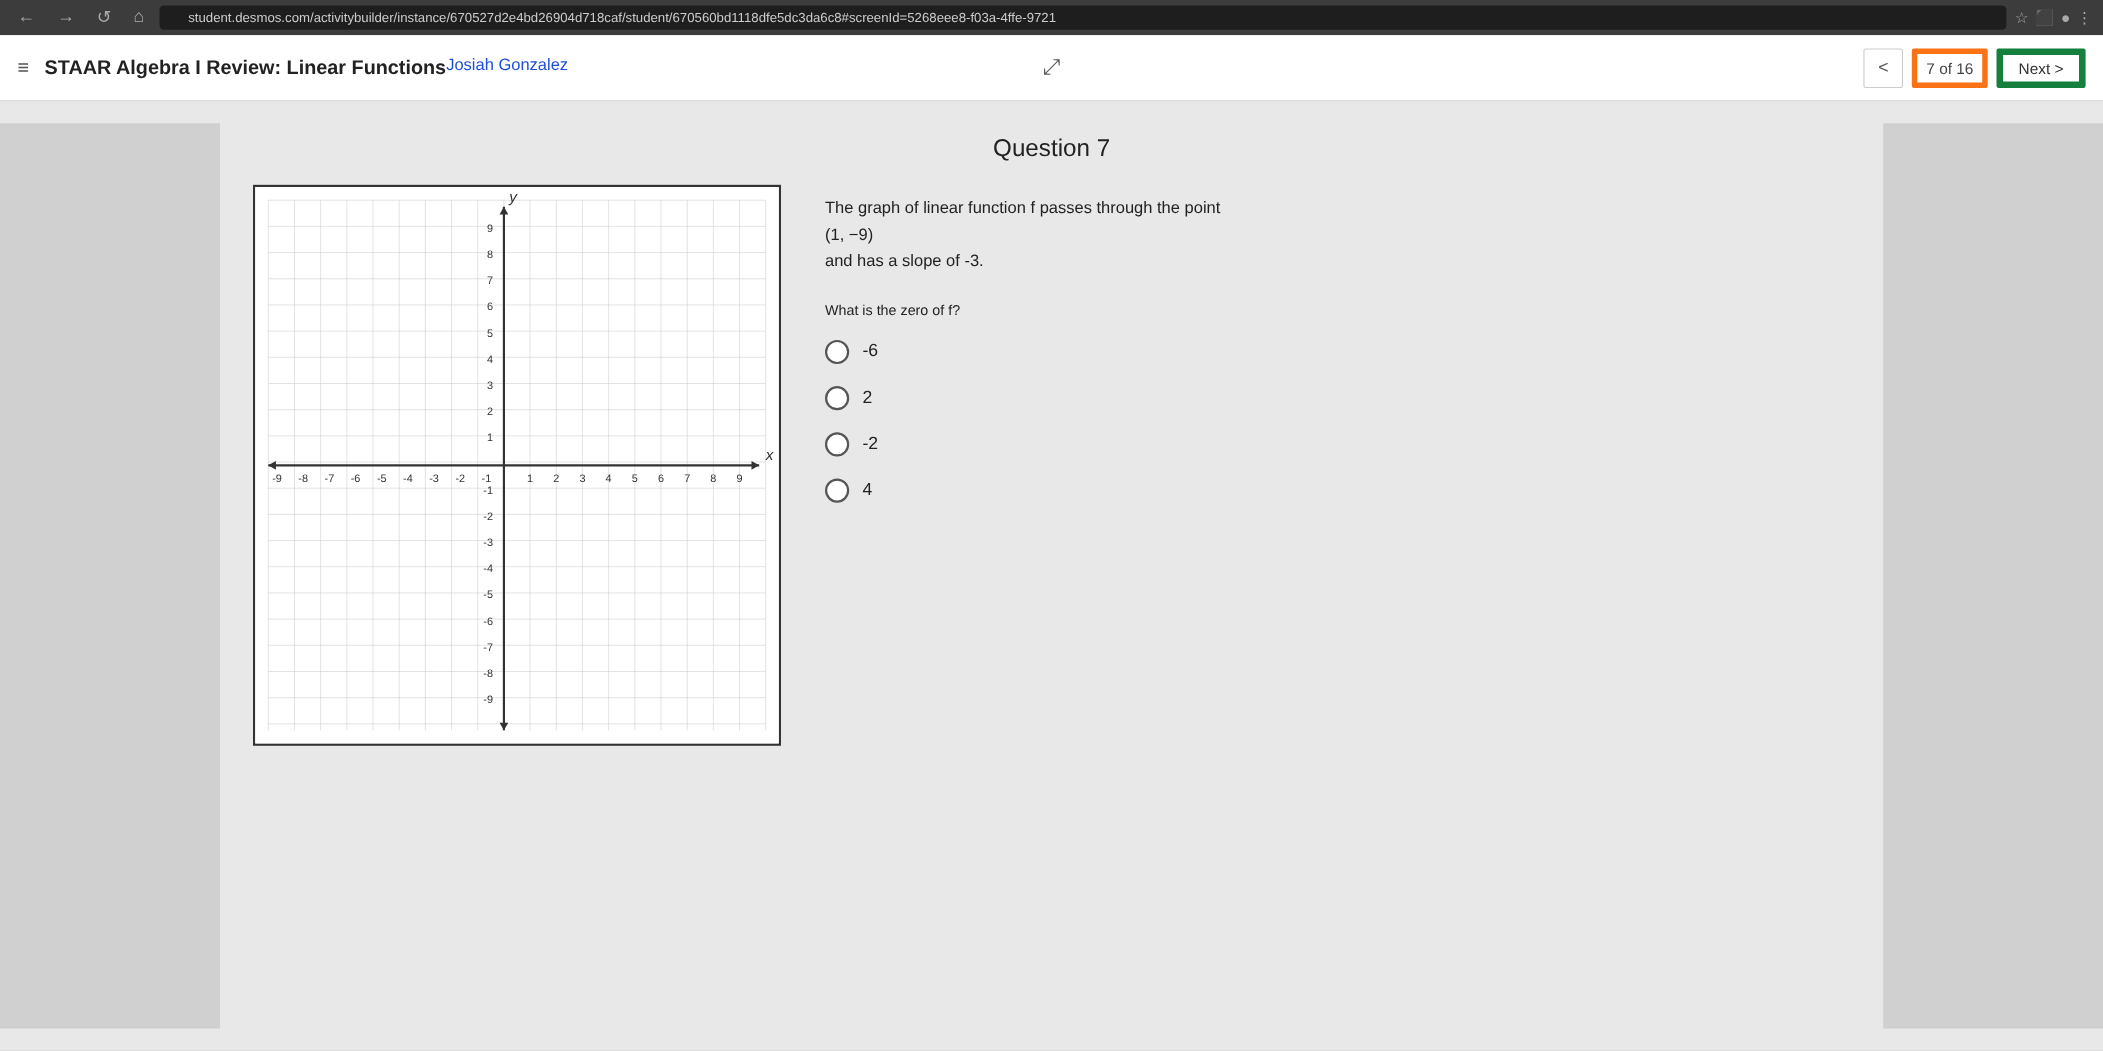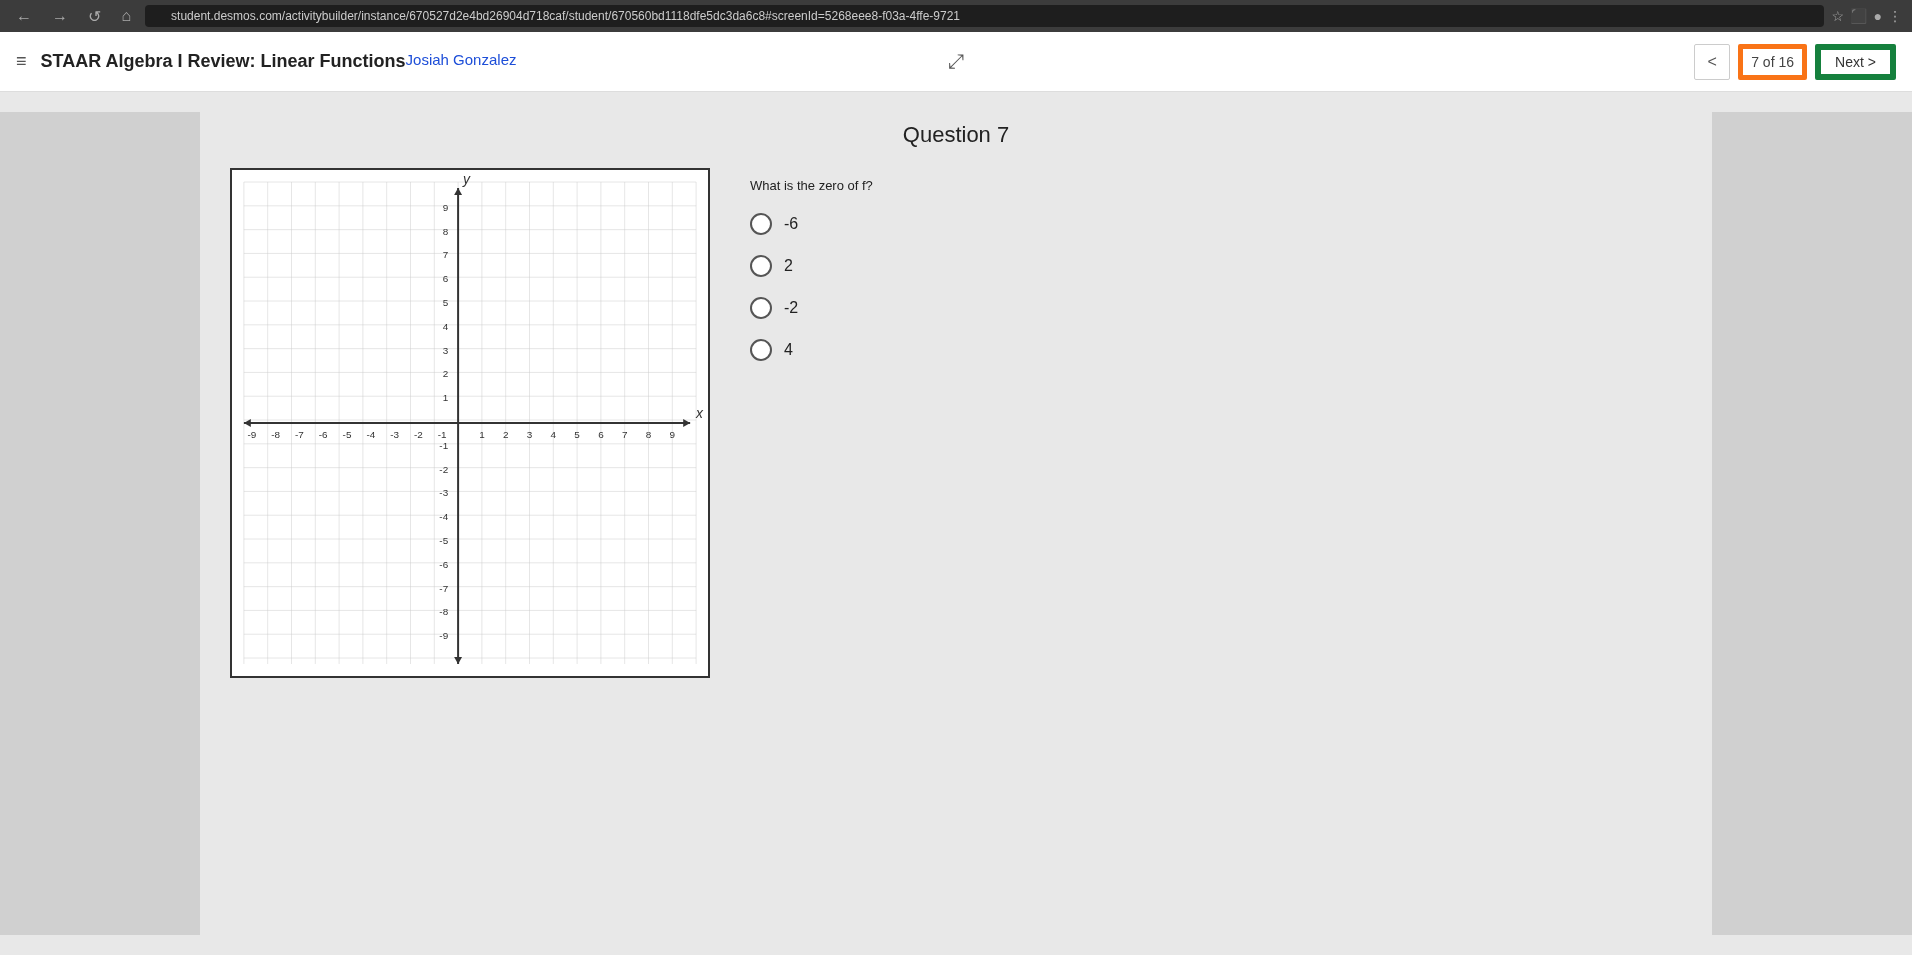--- a/index.html
+++ b/index.html
@@ -392,20 +392,24 @@
           <text x="218" y="353" font-size="10" fill="#333" text-anchor="end">-4</text>
           <text x="218" y="377" font-size="10" fill="#333" text-anchor="end">-5</text>
           <text x="218" y="401" font-size="10" fill="#333" text-anchor="end">-6</text>
           <text x="218" y="425" font-size="10" fill="#333" text-anchor="end">-7</text>
           <text x="218" y="449" font-size="10" fill="#333" text-anchor="end">-8</text>
           <text x="218" y="473" font-size="10" fill="#333" text-anchor="end">-9</text>
         </svg>
       </div>
 
       <div class="question-content">
+        <p class="question-text">
+          <span>The graph of linear function f passes through the point (1, −9)</span><br>
+          <span>and has a slope of -3.</span>
+        </p>
 
         <p class="question-prompt">What is the zero of f?</p>
 
         <div class="options-list">
           <div class="option-item">
             <div class="option-radio"></div>
             <span class="option-label">-6</span>
           </div>
           <div class="option-item">
             <div class="option-radio"></div>

